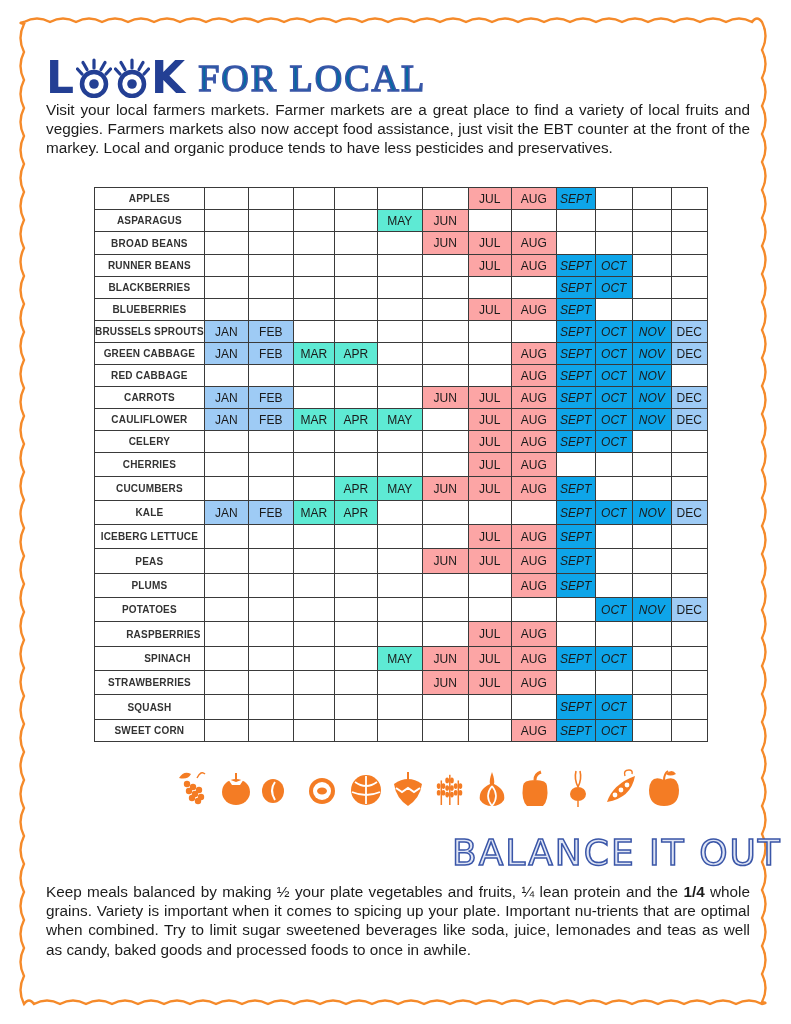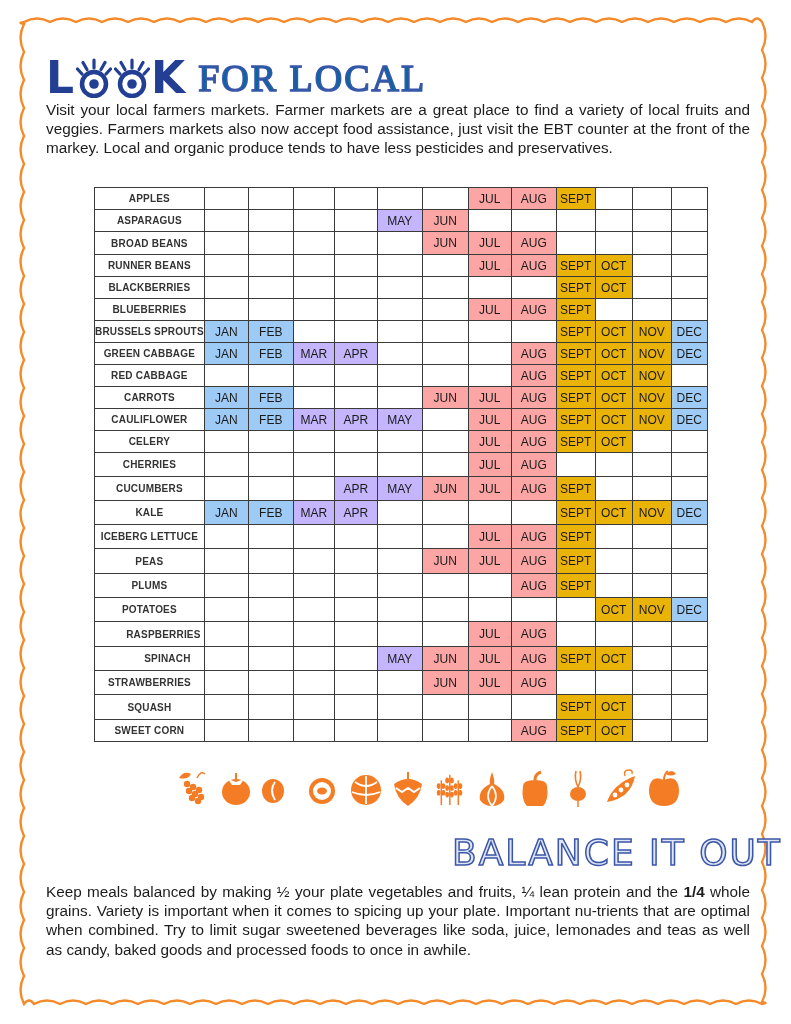--- a/index.html
+++ b/index.html
@@ -11,23 +11,23 @@
   .look .letter { display:inline-block; }
   .for-local { margin-left:12px; font-family:Liberation Serif, serif; font-size:38px; line-height:40px; letter-spacing:2px; color:#0369a1; -webkit-text-stroke:1.6px #3a56a8; font-weight:normal; }
   .para { position:absolute; left:46px; width:704px; font-family:"Liberation Sans", sans-serif; font-size:15.3px; line-height:19.2px; color:#1c1c1c; text-align:justify; }
   .para1 { top:100px; }
   .para2 { top:882px; }
   .para2 b { font-weight:bold; }
   table.season { position:absolute; left:94px; top:187px; border-collapse:collapse; table-layout:fixed; }
   table.season td { border:1.2px solid #3a3a3a; padding:0; height:21px; text-align:center; vertical-align:middle; font-family:"Liberation Sans", sans-serif; font-size:12px; color:#1a1a1a; overflow:hidden; white-space:nowrap; }
   table.season td.label { font-size:10px; font-weight:bold; color:#333; letter-spacing:0.2px;margin-left:20px; }
   td.c-blue { background:#9ecbf5; }
-  td.c-green { background:#c4b5fd;margin-left:6px; }
+  td.c-green { background:#5eead4;margin-left:6px; }
   td.c-yellow { background:#fca5a5; }
-  td.c-orange { background:#eab308; }
+  td.c-orange { background:#0ea5e9;font-style:italic; }
   .icons { position:absolute; left:175px; top:768px; display:flex; gap:7px; align-items:flex-end; }
   .icons svg { display:block; }
   .balance { position:absolute; left:452px; top:833px; font-family:"DejaVu Sans", sans-serif; font-size:36px; line-height:40px; letter-spacing:2px; color:#dfe5f5; -webkit-text-stroke:1.5px #3a56a8; }
 </style>
 </head>
 <body>
 
 <svg class="frame" viewBox="0 0 791 1024" width="791" height="1024">
   <path id="wave-border" fill="none" stroke="#f58a2a" stroke-width="2.4" d="M 24 22 Q 37 15 50 22 Q 63 15 76 22 Q 89 15 102 22 Q 115 15 128 22 Q 141 15 154 22 Q 167 15 180 22 Q 193 15 206 22 Q 219 15 232 22 Q 245 15 258 22 Q 271 15 284 22 Q 297 15 310 22 Q 323 15 336 22 Q 349 15 362 22 Q 375 15 388 22 Q 401 15 414 22 Q 427 15 440 22 Q 453 15 466 22 Q 479 15 492 22 Q 505 15 518 22 Q 531 15 544 22 Q 557 15 570 22 Q 583 15 596 22 Q 609 15 622 22 Q 635 15 648 22 Q 661 15 674 22 Q 687 15 700 22 Q 713 15 726 22 Q 739 15 752 22 Q 757 15 762 22 Q 769 36 762 50 Q 769 64 762 78 Q 769 92 762 106 Q 769 120 762 134 Q 769 148 762 162 Q 769 176 762 190 Q 769 204 762 218 Q 769 232 762 246 Q 769 260 762 274 Q 769 288 762 302 Q 769 316 762 330 Q 769 344 762 358 Q 769 372 762 386 Q 769 400 762 414 Q 769 428 762 442 Q 769 456 762 470 Q 769 484 762 498 Q 769 512 762 526 Q 769 540 762 554 Q 769 568 762 582 Q 769 596 762 610 Q 769 624 762 638 Q 769 652 762 666 Q 769 680 762 694 Q 769 708 762 722 Q 769 736 762 750 Q 769 764 762 778 Q 769 792 762 806 Q 769 820 762 834 Q 769 848 762 862 Q 769 876 762 890 Q 769 904 762 918 Q 769 932 762 946 Q 769 960 762 974 Q 769 988 762 1002 Q 769 1003 762 1004 Q 749 997 736 1004 Q 723 997 710 1004 Q 697 997 684 1004 Q 671 997 658 1004 Q 645 997 632 1004 Q 619 997 606 1004 Q 593 997 580 1004 Q 567 997 554 1004 Q 541 997 528 1004 Q 515 997 502 1004 Q 489 997 476 1004 Q 463 997 450 1004 Q 437 997 424 1004 Q 411 997 398 1004 Q 385 997 372 1004 Q 359 997 346 1004 Q 333 997 320 1004 Q 307 997 294 1004 Q 281 997 268 1004 Q 255 997 242 1004 Q 229 997 216 1004 Q 203 997 190 1004 Q 177 997 164 1004 Q 151 997 138 1004 Q 125 997 112 1004 Q 99 997 86 1004 Q 73 997 60 1004 Q 47 997 34 1004 Q 29 997 24 1004 Q 17 990 24 976 Q 17 962 24 948 Q 17 934 24 920 Q 17 906 24 892 Q 17 878 24 864 Q 17 850 24 836 Q 17 822 24 808 Q 17 794 24 780 Q 17 766 24 752 Q 17 738 24 724 Q 17 710 24 696 Q 17 682 24 668 Q 17 654 24 640 Q 17 626 24 612 Q 17 598 24 584 Q 17 570 24 556 Q 17 542 24 528 Q 17 514 24 500 Q 17 486 24 472 Q 17 458 24 444 Q 17 430 24 416 Q 17 402 24 388 Q 17 374 24 360 Q 17 346 24 332 Q 17 318 24 304 Q 17 290 24 276 Q 17 262 24 248 Q 17 234 24 220 Q 17 206 24 192 Q 17 178 24 164 Q 17 150 24 136 Q 17 122 24 108 Q 17 94 24 80 Q 17 66 24 52 Q 17 38 24 24 Q 17 23 24 22"></path>
 </svg>

